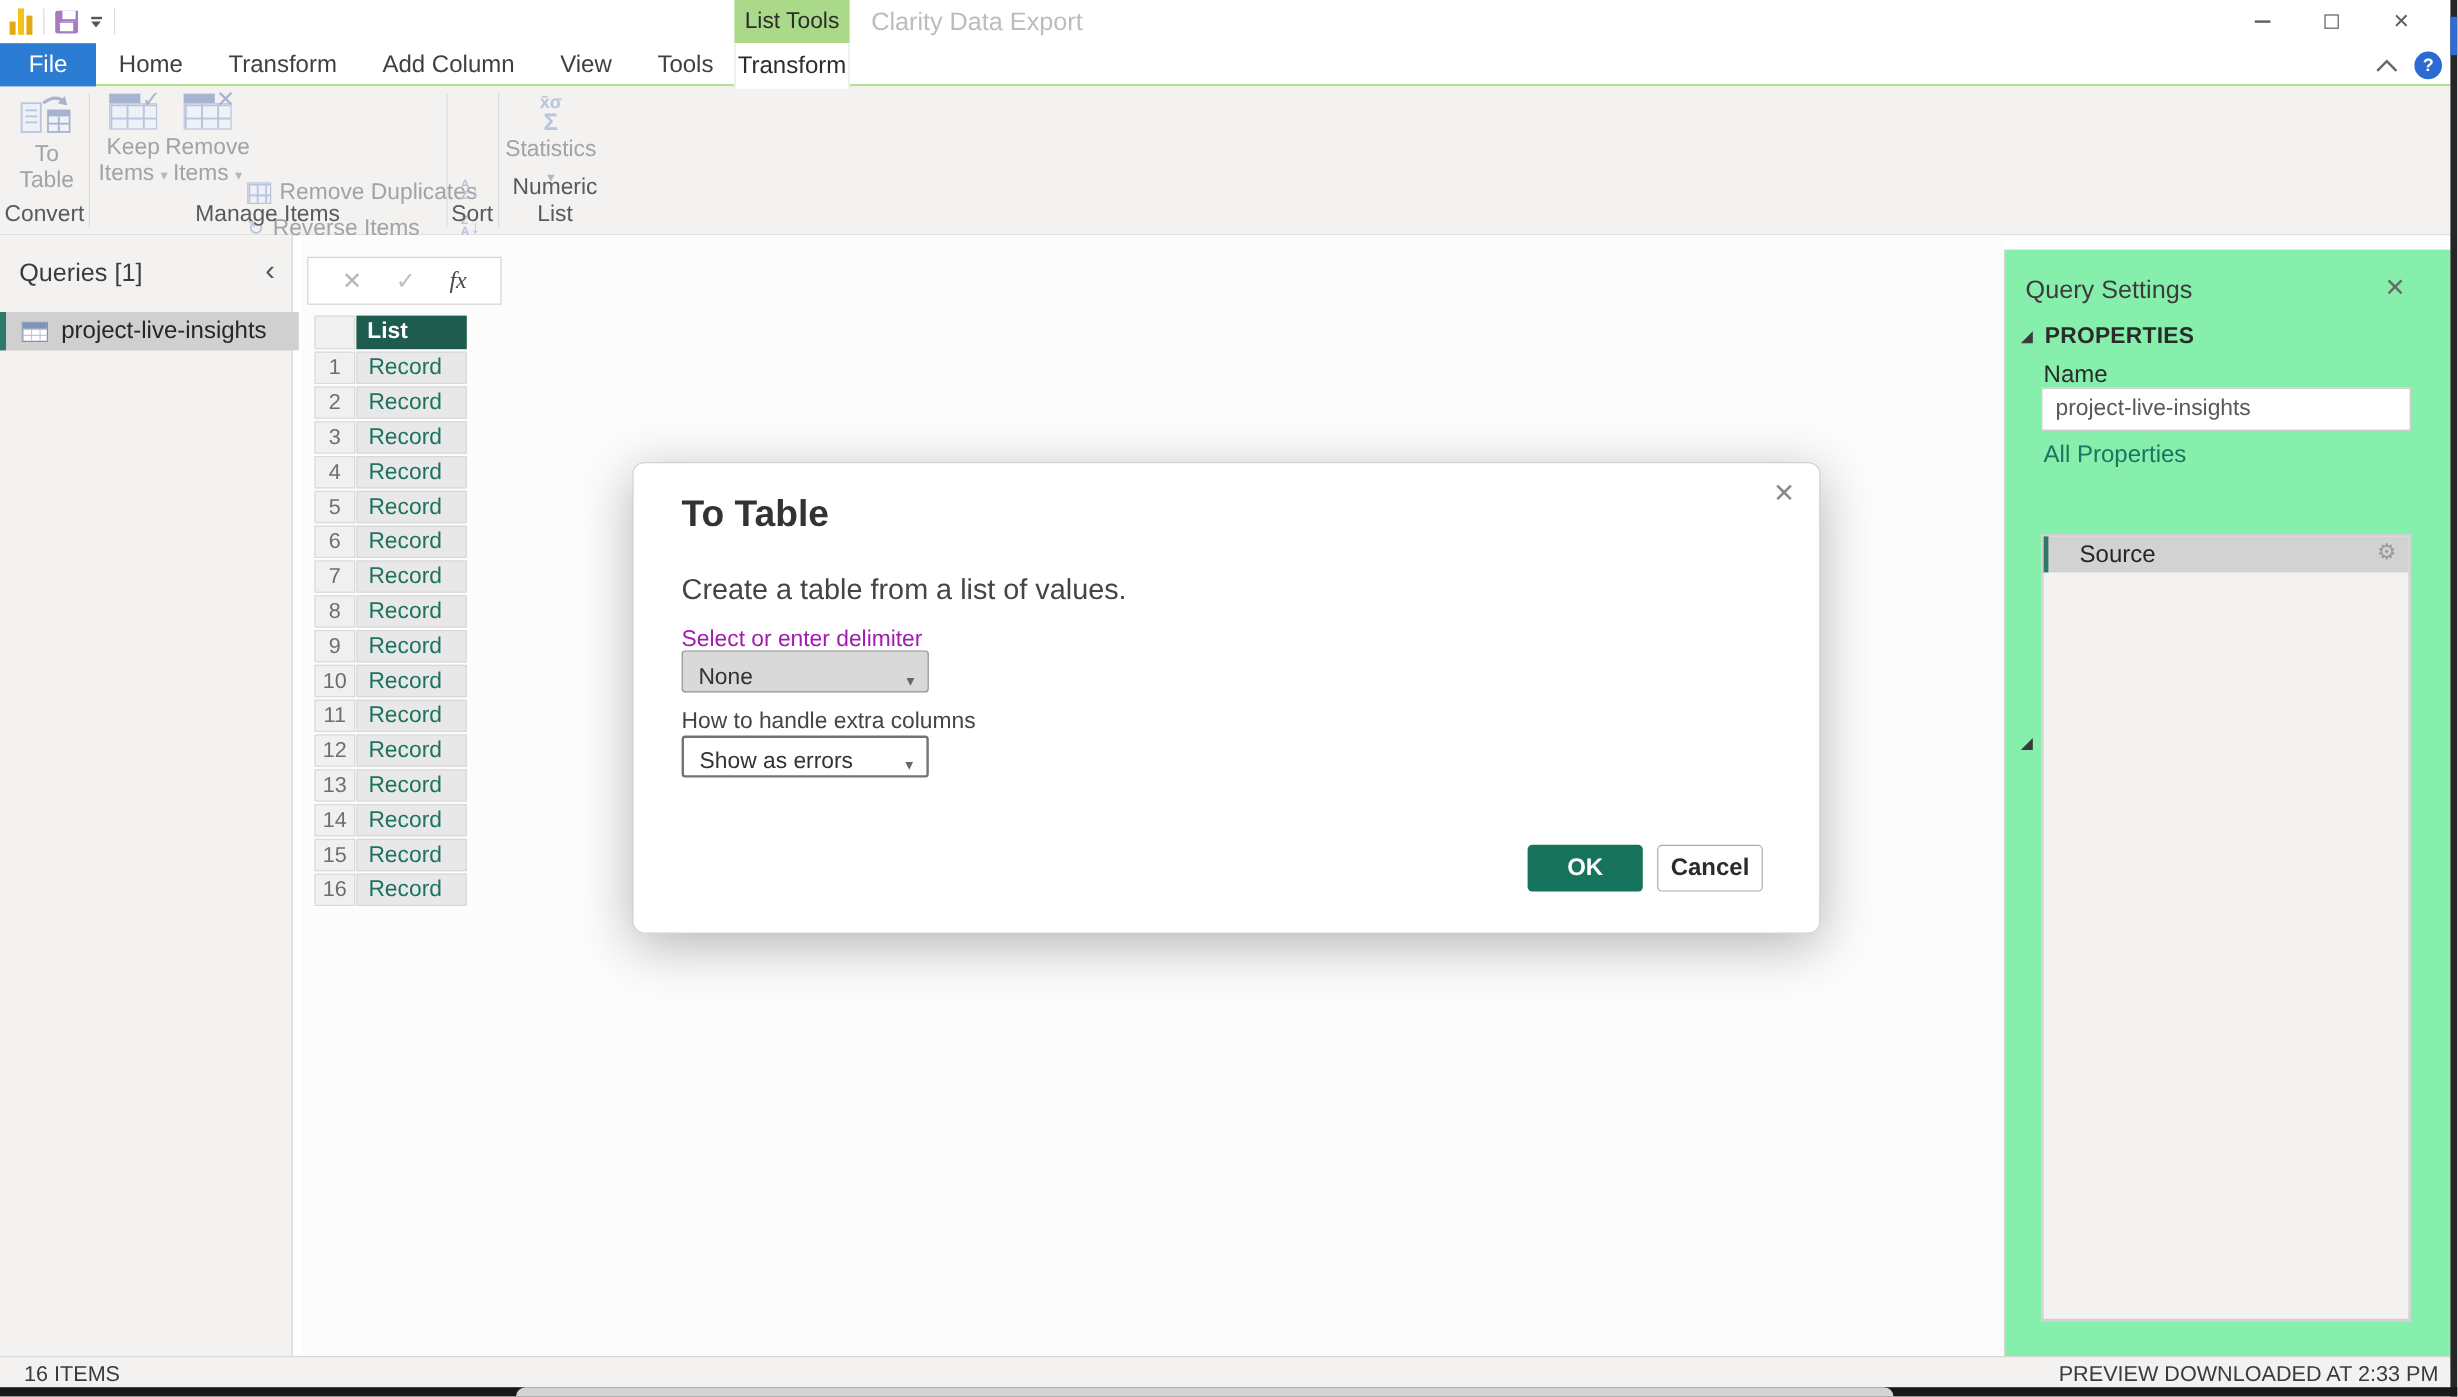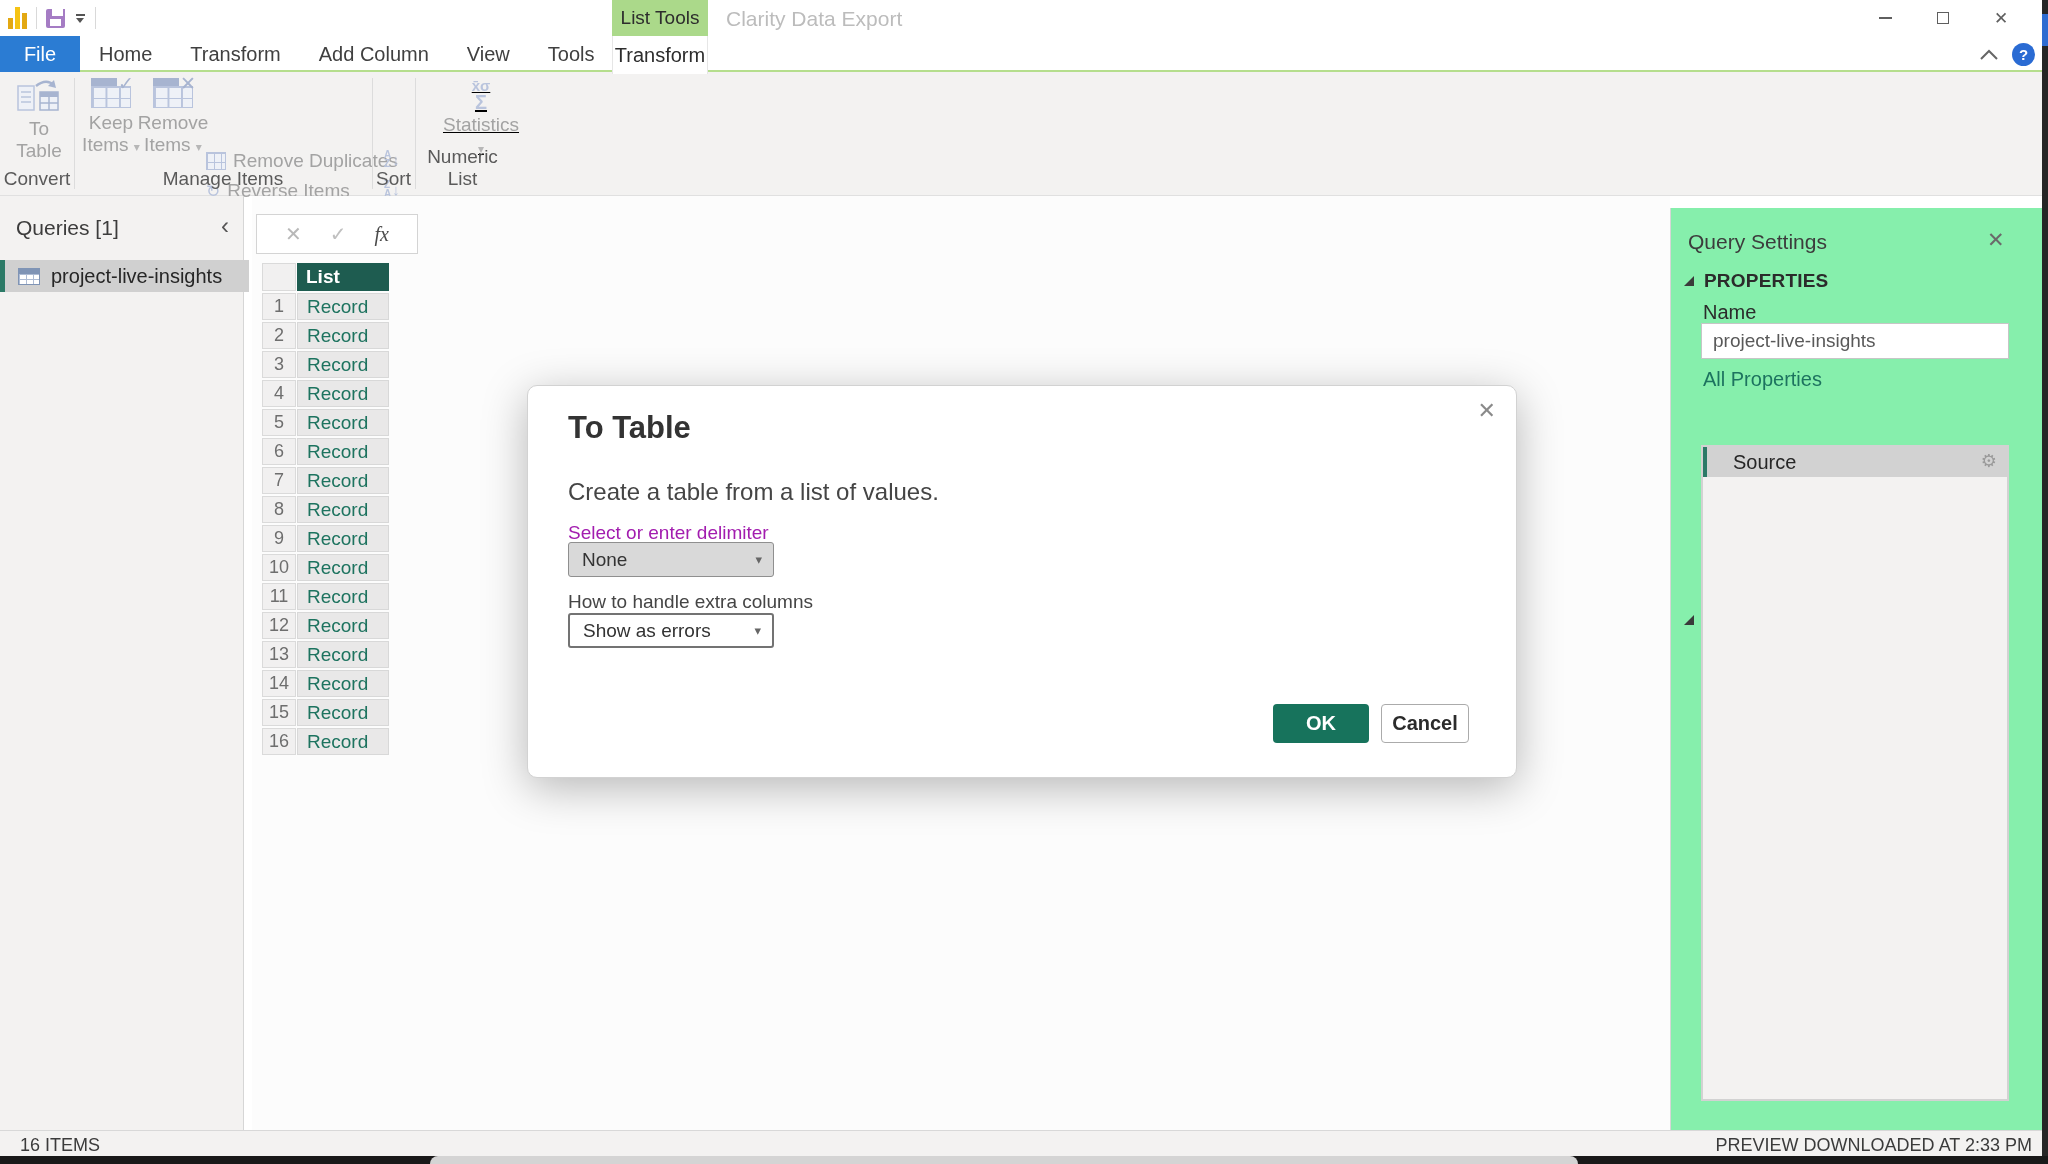--- a/index.html
+++ b/index.html
@@ -122,21 +122,21 @@
   .bottom-strip { position:absolute; left:0; top:1156px; width:2048px; height:8px; background:#191919; z-index:60; }
   .bottom-strip .light { position:absolute; left:430px; top:0; width:1148px; height:8px; background:#d4d4d4; border-radius:8px 8px 0 0; }
 
   
   .dialog { position:absolute; left:527px; top:385px; width:990px; height:393px; background:#fff; border:1px solid #d2d2d2; border-radius:10px; box-shadow:0 10px 45px rgba(0,0,0,.28); z-index:40; }
   .dlg-close { position:absolute; right:20px; top:12px; font-size:22px; color:#8a8a8a; }
   .dlg-title { position:absolute; left:40px; top:24px; font-size:31px; font-weight:bold; color:#333; }
   .dlg-desc { position:absolute; left:40px; top:92px; font-size:24px; color:#454545; }
   .dlg-label1 { position:absolute; left:40px; top:136px; font-size:19px; color:#a21caf; }
   .dlg-label2 { position:absolute; left:40px; top:205px; font-size:19px; color:#454545; }
-  .dropdown { position:absolute; left:40px; width:206px; height:35px; border-radius:3px; display:flex; align-items:center; padding-left:13px; font-size:19px; color:#333; }
+  .dropdown { position:absolute; left:40px; width:206px; height:35px; border-radius:3px; display:flex; align-items:flex-end; padding-left:13px; font-size:19px; color:#333; }
   .dd-1 { top:156px; background:#d9d9d9; border:1px solid #8f8f8f; }
   .dd-2 { top:227px; background:#fff; border:2px solid #737373; }
   .dropdown .caret { position:absolute; right:11px; color:#666; font-size:13px; }
   .btn-ok { position:absolute; left:745px; top:318px; width:96px; height:39px; background:#17735c; color:#fff; font-weight:bold; font-size:20px; border:none; border-radius:4px; display:flex; align-items:center; justify-content:center; }
   .btn-cancel { position:absolute; left:853px; top:318px; width:88px; height:39px; background:#fff; color:#2b2b2b; font-weight:bold; font-size:20px; border:1px solid #ababab; border-radius:4px; display:flex; align-items:center; justify-content:center; }
 
   svg.chev { display:block; }
 </style>
 </head>
 <body>
@@ -253,21 +253,21 @@
     <div class="sorticon" style="position:absolute; left:384px; top:108px;">
       <div class="ltrs">
           <span>Z</span>
           <span>A</span>
         </div>
       <span class="arr">↓</span>
     </div>
     <div class="rgroup-label" style="left:372px; width:43px;">Sort</div>
     <div class="rsep" style="left:415px;"></div>
 
-    <div class="bigbtn" style="left:443px; width:76px;text-decoration:underline;">
+    <div class="bigbtn" style="left:421px; width:76px;">
       <div class="stats-icon">
         <span class="top">x̄σ</span>
         <span class="sig">Σ</span>
       </div>
       <div class="txt"><span>Statistics</span><br><span class="dd-caret">▾</span></div>
     </div>
     <div class="rgroup-label" style="left:415px; width:95px;">Numeric List</div>
   </div>
 
   <div class="queries-pane">

